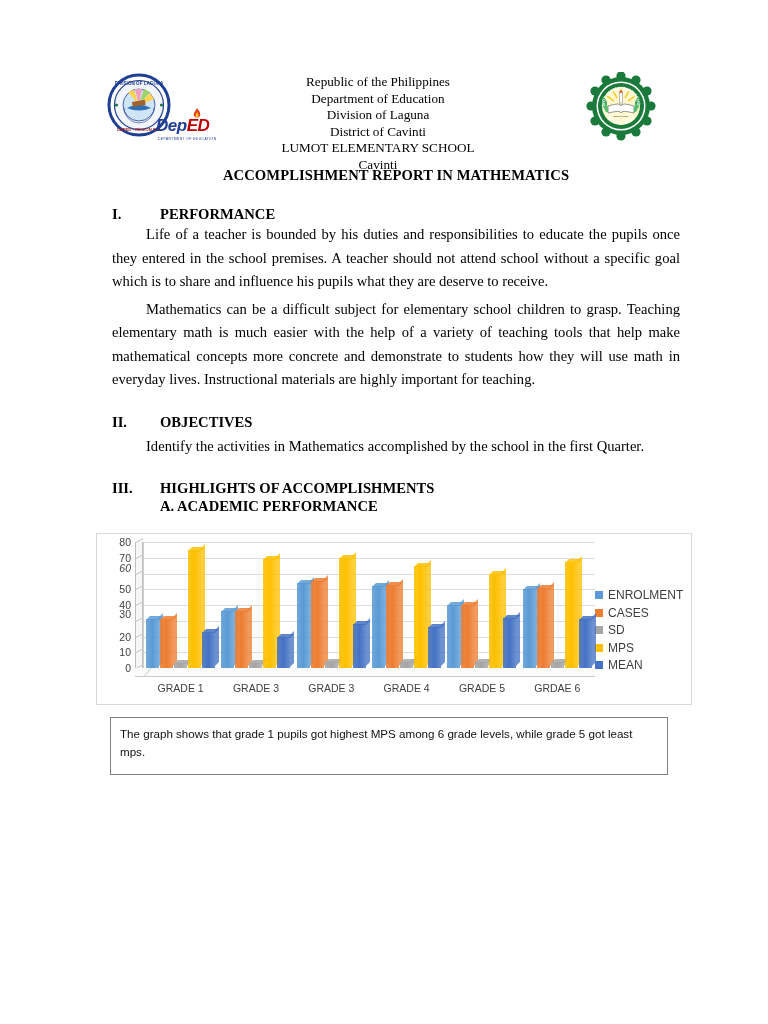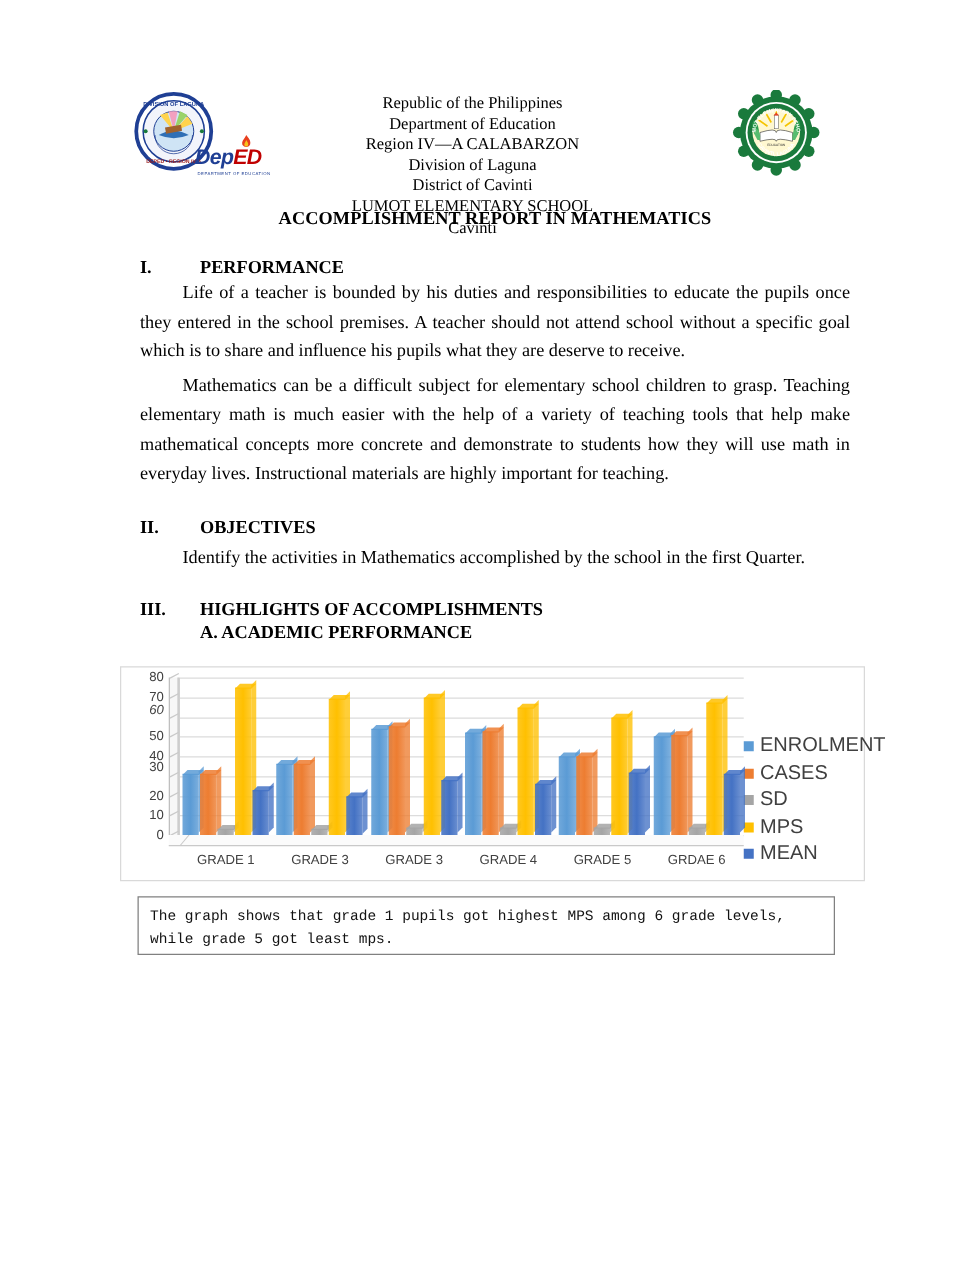--- a/index.html
+++ b/index.html
@@ -253,35 +253,35 @@
   .legend {
     width: 92px;
     flex: 0 0 92px;
     padding-top: 46px;
     font-family: "Liberation Sans", sans-serif;
   }
   .legend-item {
     display: flex;
     align-items: center;
     margin-bottom: 3.5px;
-    font-size: 16px;
+    font-size: 12px;
     color: #404040;
   }
   .legend-swatch {
     width: 8px; height: 8px;
     margin-right: 5px;
     flex: 0 0 8px;
   }
 
   
   .analysis-box {
     margin: 12px 100px 0 110px;
     border: 1px solid #808080;
-    padding: 7px 9px 3px 9px;
-    font-family: Liberation Mono, monospace;
+    padding: 7px 9px 14px 9px;
+    font-family: Liberation Sans, sans-serif;
     font-size: 11.6px;
     line-height: 17.5px;
     color: #111;
   }
 
   
   .deped-word {
     position: absolute;
     left: 52px; bottom: 4px;
     font-family: "Liberation Sans", sans-serif;
@@ -332,21 +332,20 @@
       <div class="deped-sub">DEPARTMENT OF EDUCATION</div>
       <svg width="10" height="12" viewBox="0 0 10 12" style="position:absolute;left:88px;bottom:18px;">
         <path d="M5 0 C7 3 9 4 8 8 A3.6 3.6 0 0 1 2 8 C1 5 3 4 5 0 Z" fill="#e8401f"></path>
         <path d="M5 4 C6 6 7 6.5 6.4 8.4 A1.7 1.7 0 0 1 3.6 8.4 C3.1 6.8 4.2 6 5 4 Z" fill="#f7c21b"></path>
       </svg>
     </div>
 
     <div class="header-text">
       <div>Republic of the Philippines</div>
       <div>Department of Education</div>
-      <div>Region IV—A CALABARZON</div>
       <div>Division of Laguna</div>
       <div>District of Cavinti</div>
       <div>LUMOT ELEMENTARY SCHOOL</div>
       <div>Cavinti</div>
     </div>
 
     <div class="logo-right">
       <svg width="86" height="74" viewBox="0 0 86 74">
         <g transform="translate(43,34)">
           <g fill="#1a7a3c">

